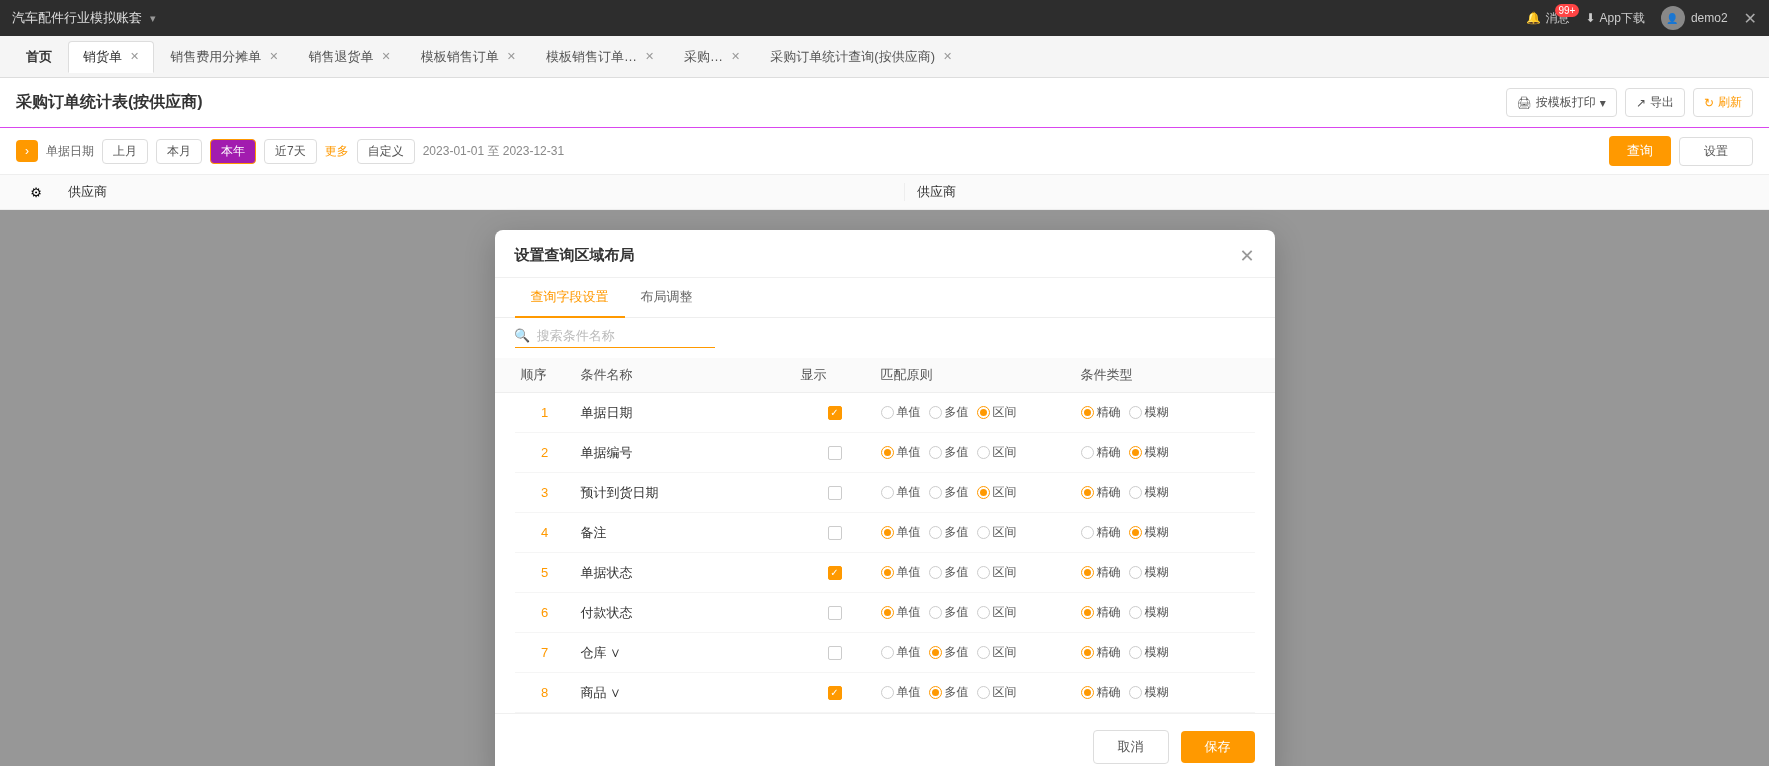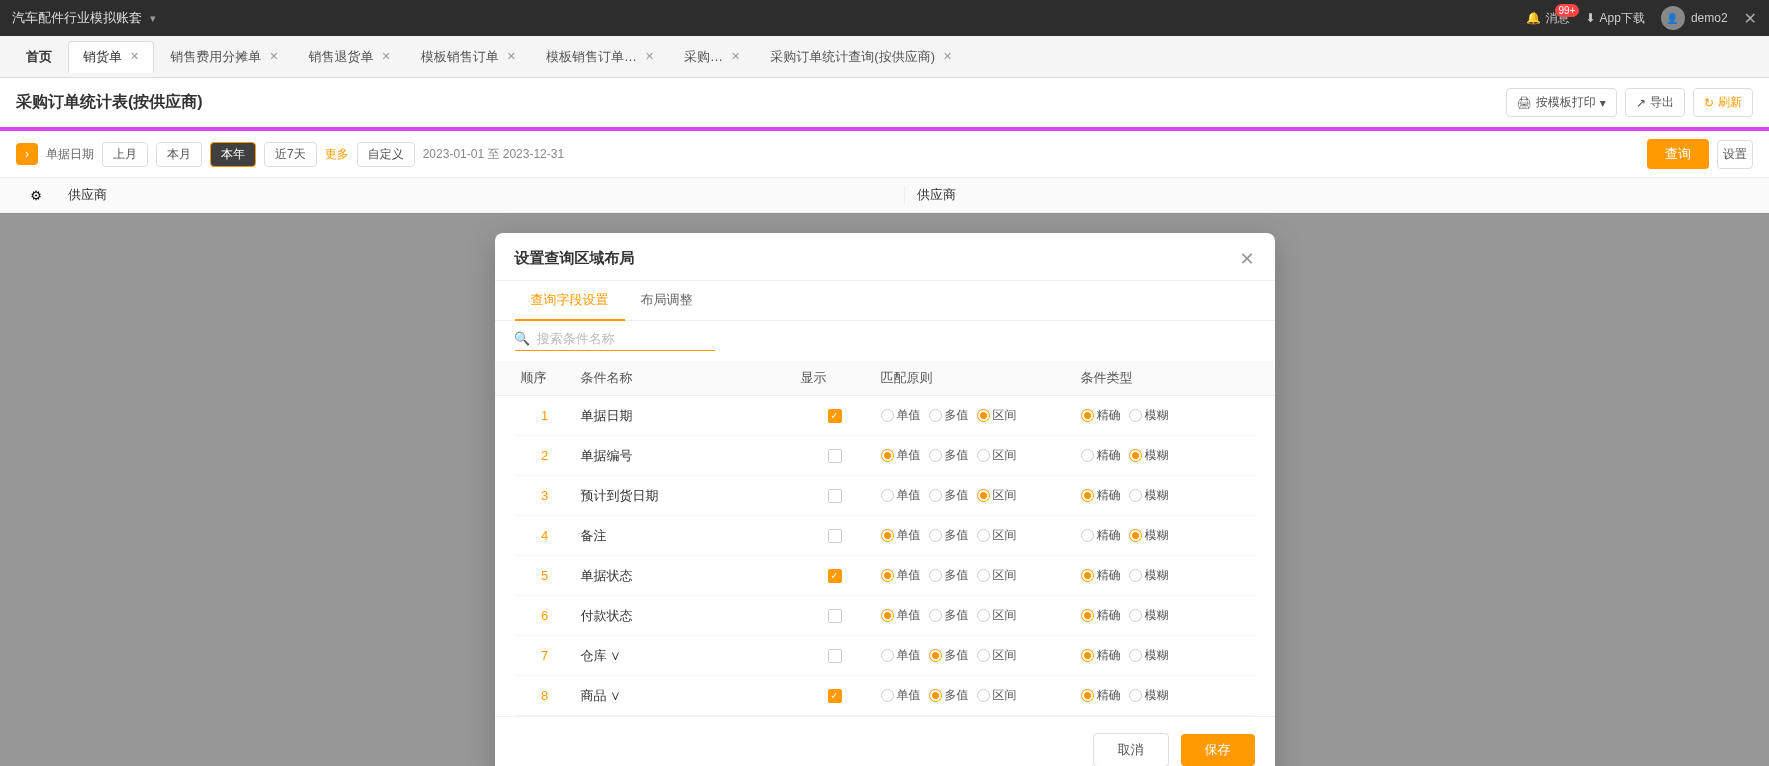--- a/index.html
+++ b/index.html
@@ -57,45 +57,45 @@
     .tab-item .close-x { font-size: 11px; color: #999; margin-left: 4px; }
     .tab-home { color: #333; font-weight: bold; }
 
     
     .page-header {
       background: white;
       padding: 10px 16px;
       display: flex;
       align-items: center;
       justify-content: space-between;
-      border-bottom: 4px solid #d946ef;
+      border-bottom: 1px solid #d946ef;
     }
     .page-title { font-size: 16px; font-weight: bold; color: #333; }
     .header-actions { display: flex; align-items: center; gap: 8px; }
     .btn-print { border: 1px solid #ddd; background: white; padding: 5px 10px; border-radius: 4px; cursor: pointer; font-size: 12px; color: #555; display: flex; align-items: center; gap: 4px; }
     .btn-export { border: 1px solid #ddd; background: white; padding: 5px 10px; border-radius: 4px; cursor: pointer; font-size: 12px; color: #555; display: flex; align-items: center; gap: 4px; }
     .btn-refresh { border: 1px solid #ddd; background: white; padding: 5px 10px; border-radius: 4px; cursor: pointer; font-size: 12px; color: #f90; display: flex; align-items: center; gap: 4px; }
 
     
     .filter-bar {
       background: white;
       padding: 8px 16px;
       display: flex;
       align-items: center;
       gap: 8px;
       border-bottom: 1px solid #eee;
     }
     .filter-toggle { background: #f90; color: white; border: none; width: 22px; height: 22px; border-radius: 4px; cursor: pointer; font-size: 12px; }
     .filter-label { font-size: 12px; color: #666; }
     .filter-btn { padding: 3px 10px; border-radius: 4px; border: 1px solid #ddd; background: white; cursor: pointer; font-size: 12px; color: #555; }
-    .filter-btn.active { background: #404040; color: white; border-color: #f90; }
+    .filter-btn.active { background: #a21caf; color: white; border-color: #f90; }
     .filter-date-range { font-size: 12px; color: #888; }
     .filter-more { color: #f90; font-size: 12px; cursor: pointer; }
     .btn-query { background: #f90; color: white; border: none; padding: 6px 18px; border-radius: 4px; cursor: pointer; font-size: 13px; margin-left: auto; }
-    .btn-settings { border: 1px solid #ddd; background: white; padding: 5px 5px; border-radius: 4px; cursor: pointer; font-size: 12px; color: #555; }
+    .btn-settings { border: 1px solid #ddd; background: white; padding: 5px 24px; border-radius: 4px; cursor: pointer; font-size: 12px; color: #555; }
 
     
     .table-area { background: white; margin: 0; padding: 0; }
     .table-header-row {
       display: flex;
       border-bottom: 1px solid #eee;
       background: #fafafa;
       padding: 8px 16px;
       align-items: center;
       gap: 0;

